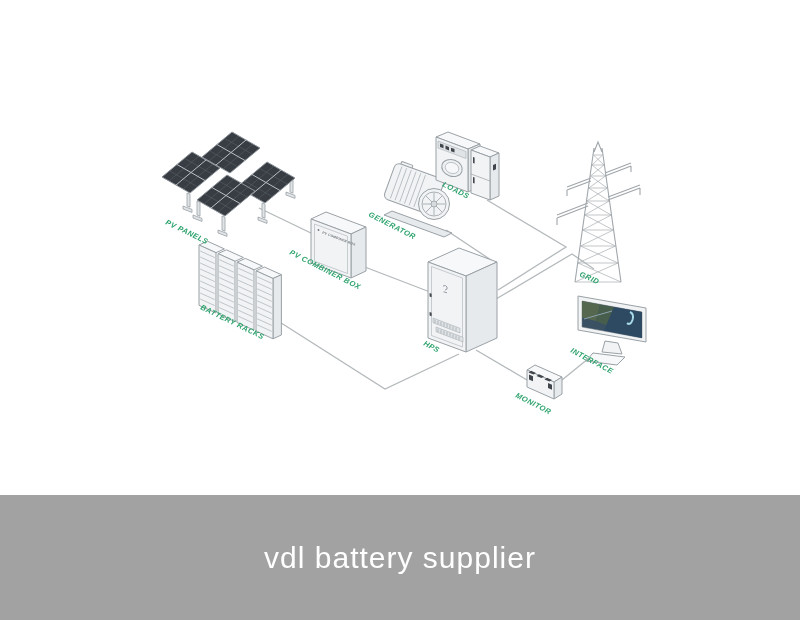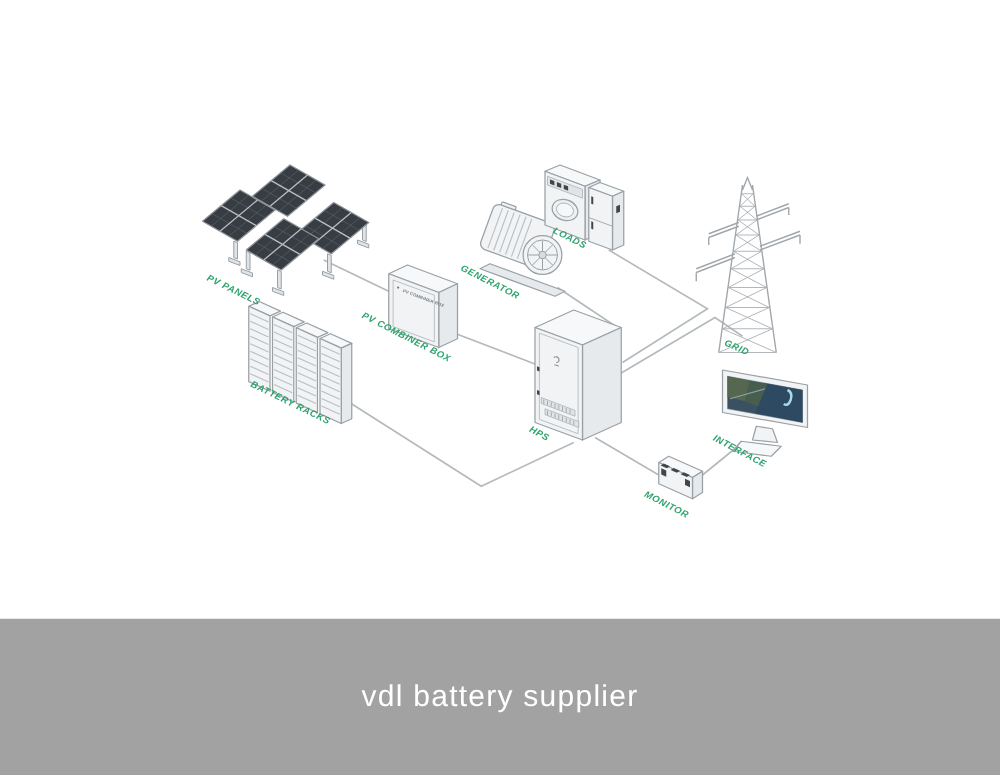--- a/index.html
+++ b/index.html
@@ -37,21 +37,21 @@
   .boxtext{
     fill:#70777d;font-family:"Liberation Sans",sans-serif;
     font-weight:700;font-size:3.4px;letter-spacing:.2px;
   }
   .footer{
     position:absolute;left:0;top:495px;width:800px;height:125px;
     background:var(--footer-bg);
     display:flex;align-items:center;justify-content:center;
   }
   .footer-title{
-    color:#ffffff;font-size:24px;letter-spacing:1px;
+    color:#ffffff;font-size:30px;letter-spacing:1px;
     font-family:"Liberation Sans",sans-serif;
   }
 </style>
 </head>
 <body>
 
 <div class="canvas">
 
 <svg class="diagram-svg" width="800" height="495" viewBox="0 0 800 495" xmlns="http://www.w3.org/2000/svg">
 

